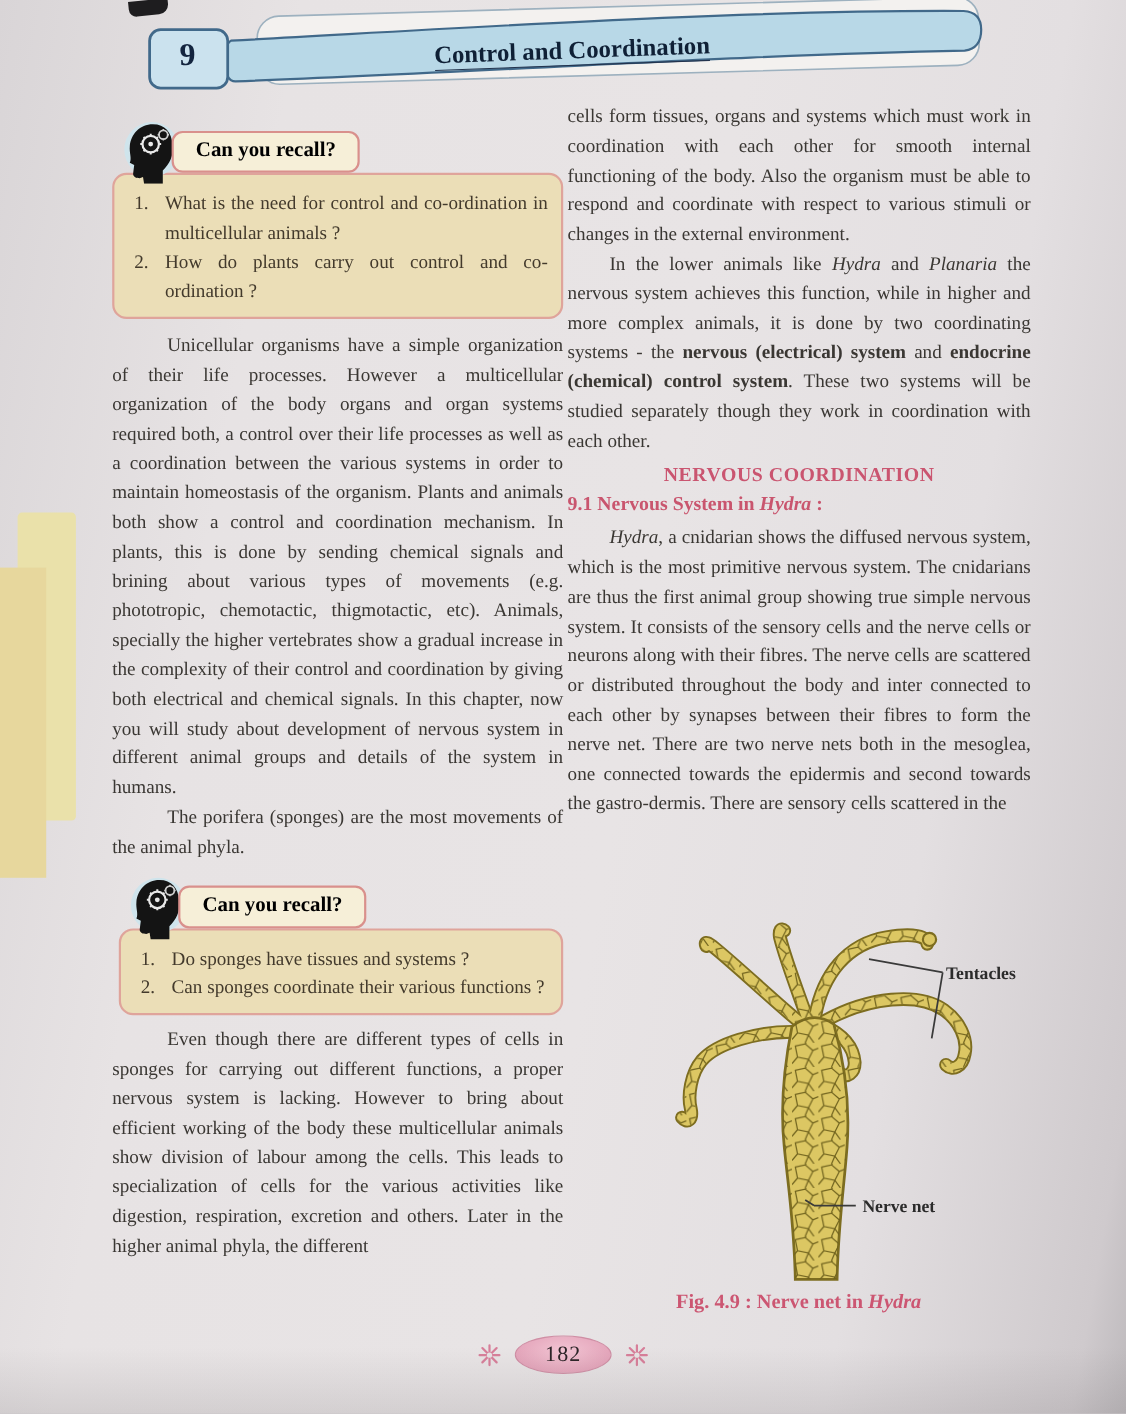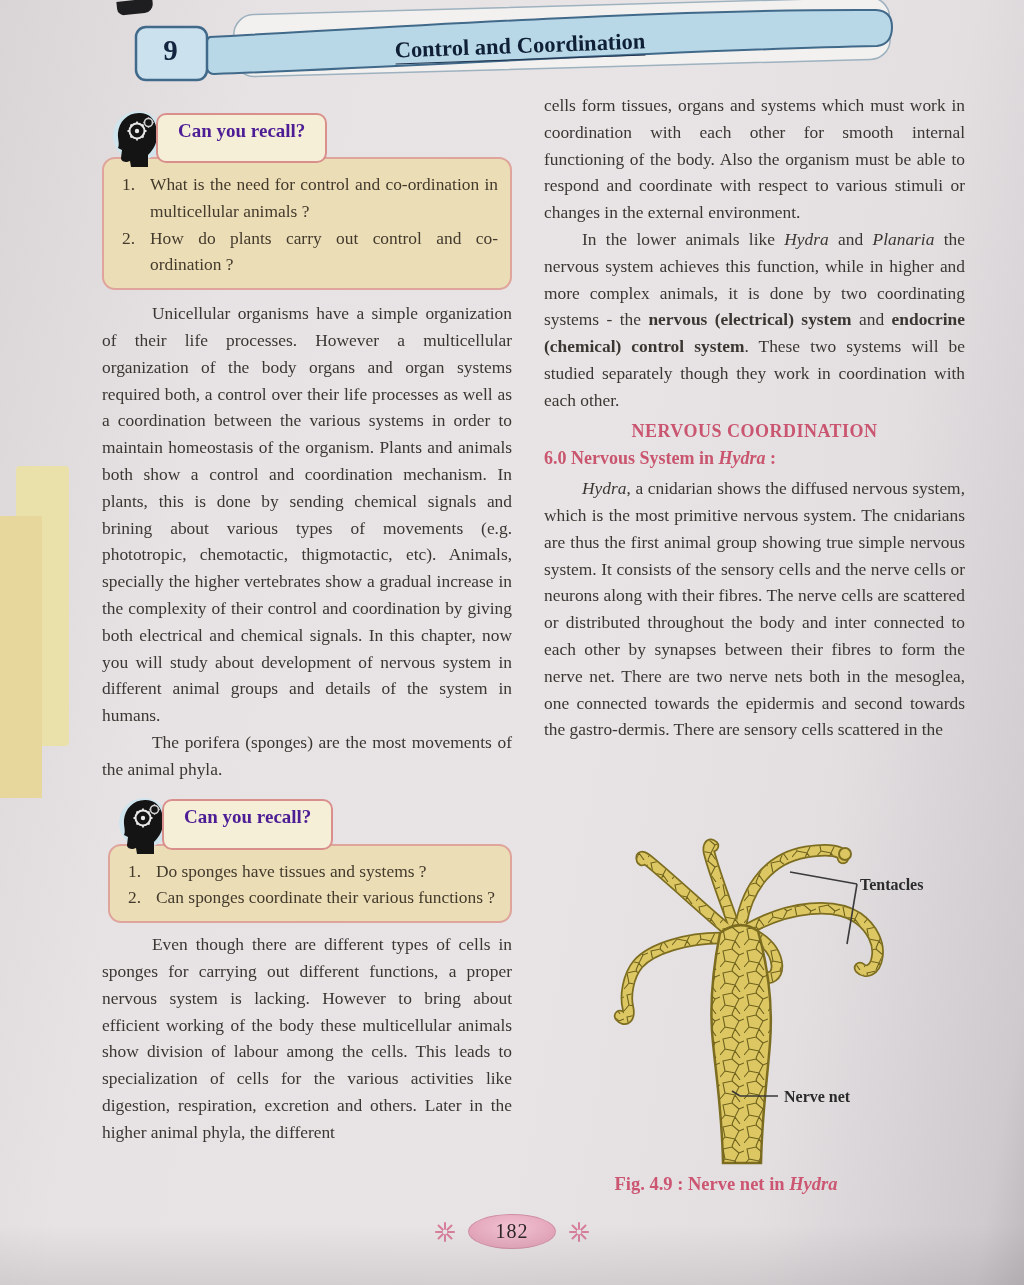--- a/index.html
+++ b/index.html
@@ -36,43 +36,43 @@
   .chapter-title span{ border-bottom:1.5px solid #23344e; padding-bottom:1px; }
   
   .tab-light{ position:absolute; left:16px; top:466px; width:53px; height:280px;
     background:#eae1aa; border-radius:4px; }
   .tab-dark{ position:absolute; left:0px; top:516px; width:42px; height:282px;
     background:#e7d79d; }
   
   .col{ position:absolute; font-size:17.4px; line-height:26.8px; color:#3a3733;
         text-align:justify; }
   .col-left{ left:102px; top:110px; width:410px; }
-  .col-right{ left:516px; top:92px;  width:421px;margin-left:28px; }
+  .col-right{ left:516px; top:92px;  width:421px; }
   .para{ margin:0; }
   .ind{ text-indent:50px; }
   .ind-sm{ text-indent:38px; }
   .seg-i{ font-style:italic; }
   .seg-b{ font-weight:bold; }
   .seg-bi{ font-weight:bold; font-style:italic; }
   .h-pink{
     text-align:center; font-weight:bold; font-size:18px; color:#ca5570;
     margin:4px 0 1px 0; letter-spacing:.5px;
   }
   .h-sub{
     text-align:left; font-size:18px; color:#c9556e; margin:1px 0 3px 0;
     text-indent:0;
   }
   
   .recall-wrap{ margin-bottom:10px; }
   .recall-row{ display:flex; align-items:center; position:relative; z-index:2;
                margin-left:8px; height:56px; }
   .recall-pill{
     background:#f6efd8; border:2px solid #d9908c; border-radius:10px;
-    padding:3px 20px 17px 20px; margin-left:-10px;
-    font-weight:bold; font-size:19px; color:#4c1d95;
+    padding:3px 20px 5px 20px; margin-left:-10px;
+    font-weight:bold; font-size:19px; color:#000000;
   }
   .recall-box{
     background:#ebdeb7; border:2px solid #dfa49b; border-radius:13px;
     padding:12px 12px 10px 10px; margin-top:-9px; position:relative; z-index:1;
     color:#433a2c;
   }
   .recall-box .q{ display:flex; }
   .recall-box .qnum{ width:36px; flex:none; padding-left:8px; }
   .recall-box .qtext{ flex:1; text-align:justify; }
   .recall-wrap-2{ margin-top:14px; margin-bottom:8px; margin-left:6px; }
@@ -175,21 +175,21 @@
       </div>
     </div>
 
     <p class="para ind"><span>Even though there are different types of cells in sponges for carrying out different functions, a proper nervous system is lacking. However to bring about efficient working of the body these multicellular animals show division of labour among the cells. This leads to specialization of cells for the various activities like digestion, respiration, excretion and others. Later in the higher animal phyla, the different</span></p>
   </div>
 
   <div class="col col-right">
     <p class="para"><span>cells form tissues, organs and systems which must work in coordination with each other for smooth internal functioning of the body. Also the organism must be able to respond and coordinate with respect to various stimuli or changes in the external environment.</span></p>
     <p class="para ind-sm"><span>In the lower animals like </span><span class="seg-i">Hydra</span><span> and </span><span class="seg-i">Planaria</span><span> the nervous system achieves this function, while in higher and more complex animals, it is done by two coordinating systems - the </span><span class="seg-b">nervous (electrical) system</span><span> and </span><span class="seg-b">endocrine (chemical) control system</span><span>. These two systems will be studied separately though they work in coordination with each other.</span></p>
     <p class="para h-pink">NERVOUS COORDINATION</p>
-    <p class="para h-sub"><span class="seg-b">6.0 Nervous System in </span><span class="seg-bi">Hydra</span><span class="seg-b"> :</span></p>
+    <p class="para h-sub"><span class="seg-b">9.1 Nervous System in </span><span class="seg-bi">Hydra</span><span class="seg-b"> :</span></p>
     <p class="para ind-sm"><span class="seg-i">Hydra</span><span>, a cnidarian shows the diffused nervous system, which is the most primitive nervous system. The cnidarians are thus the first animal group showing true simple nervous system. It consists of the sensory cells and the nerve cells or neurons along with their fibres. The nerve cells are scattered or distributed throughout the body and inter connected to each other by synapses between their fibres to form the nerve net. There are two nerve nets both in the mesoglea, one connected towards the epidermis and second towards the gastro-dermis. There are sensory cells scattered in the</span></p>
   </div>
 
   <div class="figure">
     <svg width="350" height="338" viewBox="0 0 350 338">
       <defs>
         <pattern id="net" width="24" height="22" patternUnits="userSpaceOnUse">
           <path d="M3,3 L12,1 L19,7 L15,15 L5,13 Z M19,7 L24,5 M15,15 L20,22 M5,13 L0,19 M12,1 L14,-2 M15,15 L12,22" stroke="#6e611c" stroke-width="1.1" fill="none"></path>
         </pattern>
       </defs>

